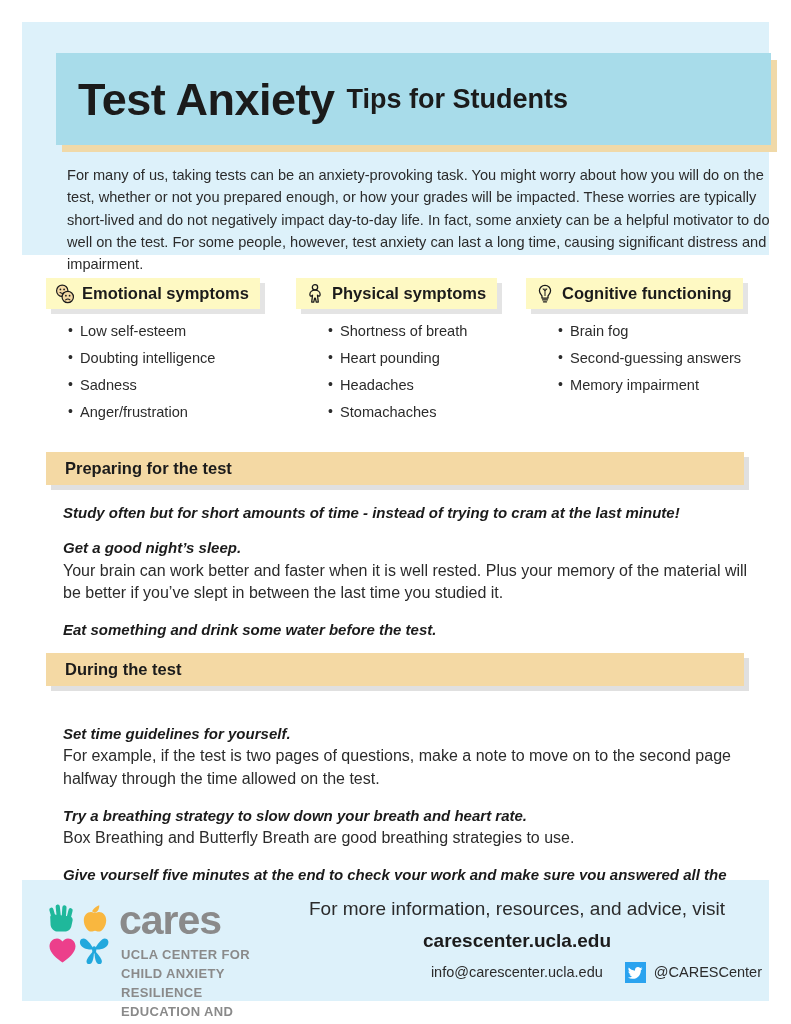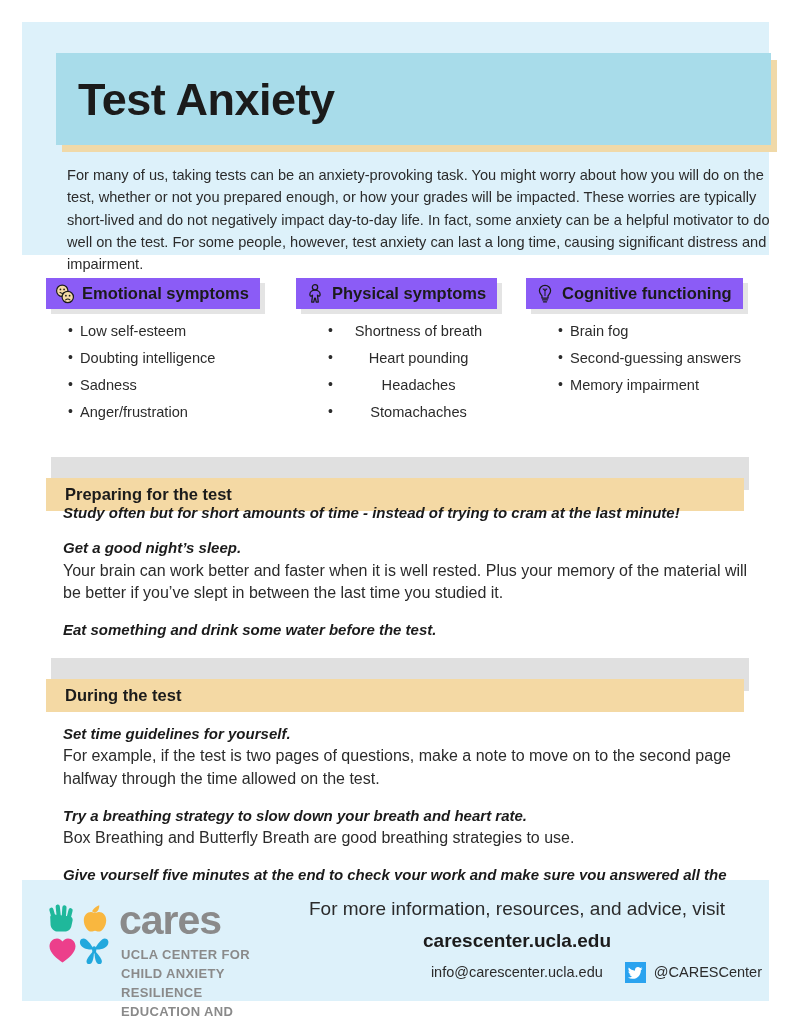--- a/index.html
+++ b/index.html
@@ -40,31 +40,31 @@
   .intro {
     position:absolute; left:45px; top:142px;
     width:710px;
     font-size:14.6px; line-height:1.53; color:#2b2b2b;
   }
 
   
   .cat-row { position:absolute; left:0; top:278px; width:791px; height:140px; }
   .cat { position:absolute; top:0; }
   .cat-1 { left:46px; }
-  .cat-2 { left:296px;text-align:center; }
+  .cat-2 { left:296px; }
   .cat-3 { left:526px; }
 
   .cat-head-wrap { position:relative; display:inline-block; }
   .cat-head-shadow {
     position:absolute; left:5px; top:5px; right:-5px; bottom:-5px;
     background:#c9c9c9; opacity:.5;
   }
   .cat-head {
     position:relative;
-    background:#8b5cf6;
+    background:#fef9c3;
     height:31px;
     display:flex; align-items:center;
     padding:0 11px 0 8px;
     white-space:nowrap;
   }
   .cat-head-label {
     font-size:16.5px; font-weight:bold; color:#1b1b1b;
     margin-left:6px;
   }
   .cat-icon { width:22px; height:22px; display:block; flex:0 0 auto; }
@@ -84,21 +84,21 @@
 
   
   .section-bar-wrap { position:absolute; left:46px; width:698px; }
   .section-bar-shadow {
     position:absolute; left:5px; top:5px; width:698px; height:33px;
     background:#c7c7c7; opacity:.55;
   }
   .section-bar {
     position:relative; width:698px; height:33px;
     background:#f4d9a4;
-    display:flex; align-items:center; padding-left:19px;margin-top:26px;
+    display:flex; align-items:center; padding-left:19px;
   }
   .section-bar-label { font-size:16.5px; font-weight:bold; color:#1b1b1b; }
 
   .sec-body { position:absolute; left:63px; width:690px; }
   .tip { margin-bottom:15px; }
   .tip-head {
     font-size:15px; font-weight:bold; font-style:italic; color:#1b1b1b;
     line-height:1.35;
   }
   .tip-body {
@@ -139,20 +139,21 @@
 </style>
 </head>
 <body>
 
 <div class="page">
 
   <div class="top-band">
     <div class="title-shadow"></div>
     <div class="title-box">
       <span class="title-main">Test Anxiety</span>
+      <span class="title-sub">Tips for Students</span>
     </div>
     <p class="intro">For many of us, taking tests can be an anxiety-provoking task. You might worry about how you will do on the test, whether or not you prepared enough, or how your grades will be impacted. These worries are typically short-lived and do not negatively impact day-to-day life. In fact, some anxiety can be a helpful motivator to do well on the test. For some people, however, test anxiety can last a long time, causing significant distress and impairment.</p>
   </div>
 
   <div class="cat-row">
 
     <div class="cat cat-1">
       <div class="cat-head-wrap">
         <div class="cat-head-shadow"></div>
         <div class="cat-head">

